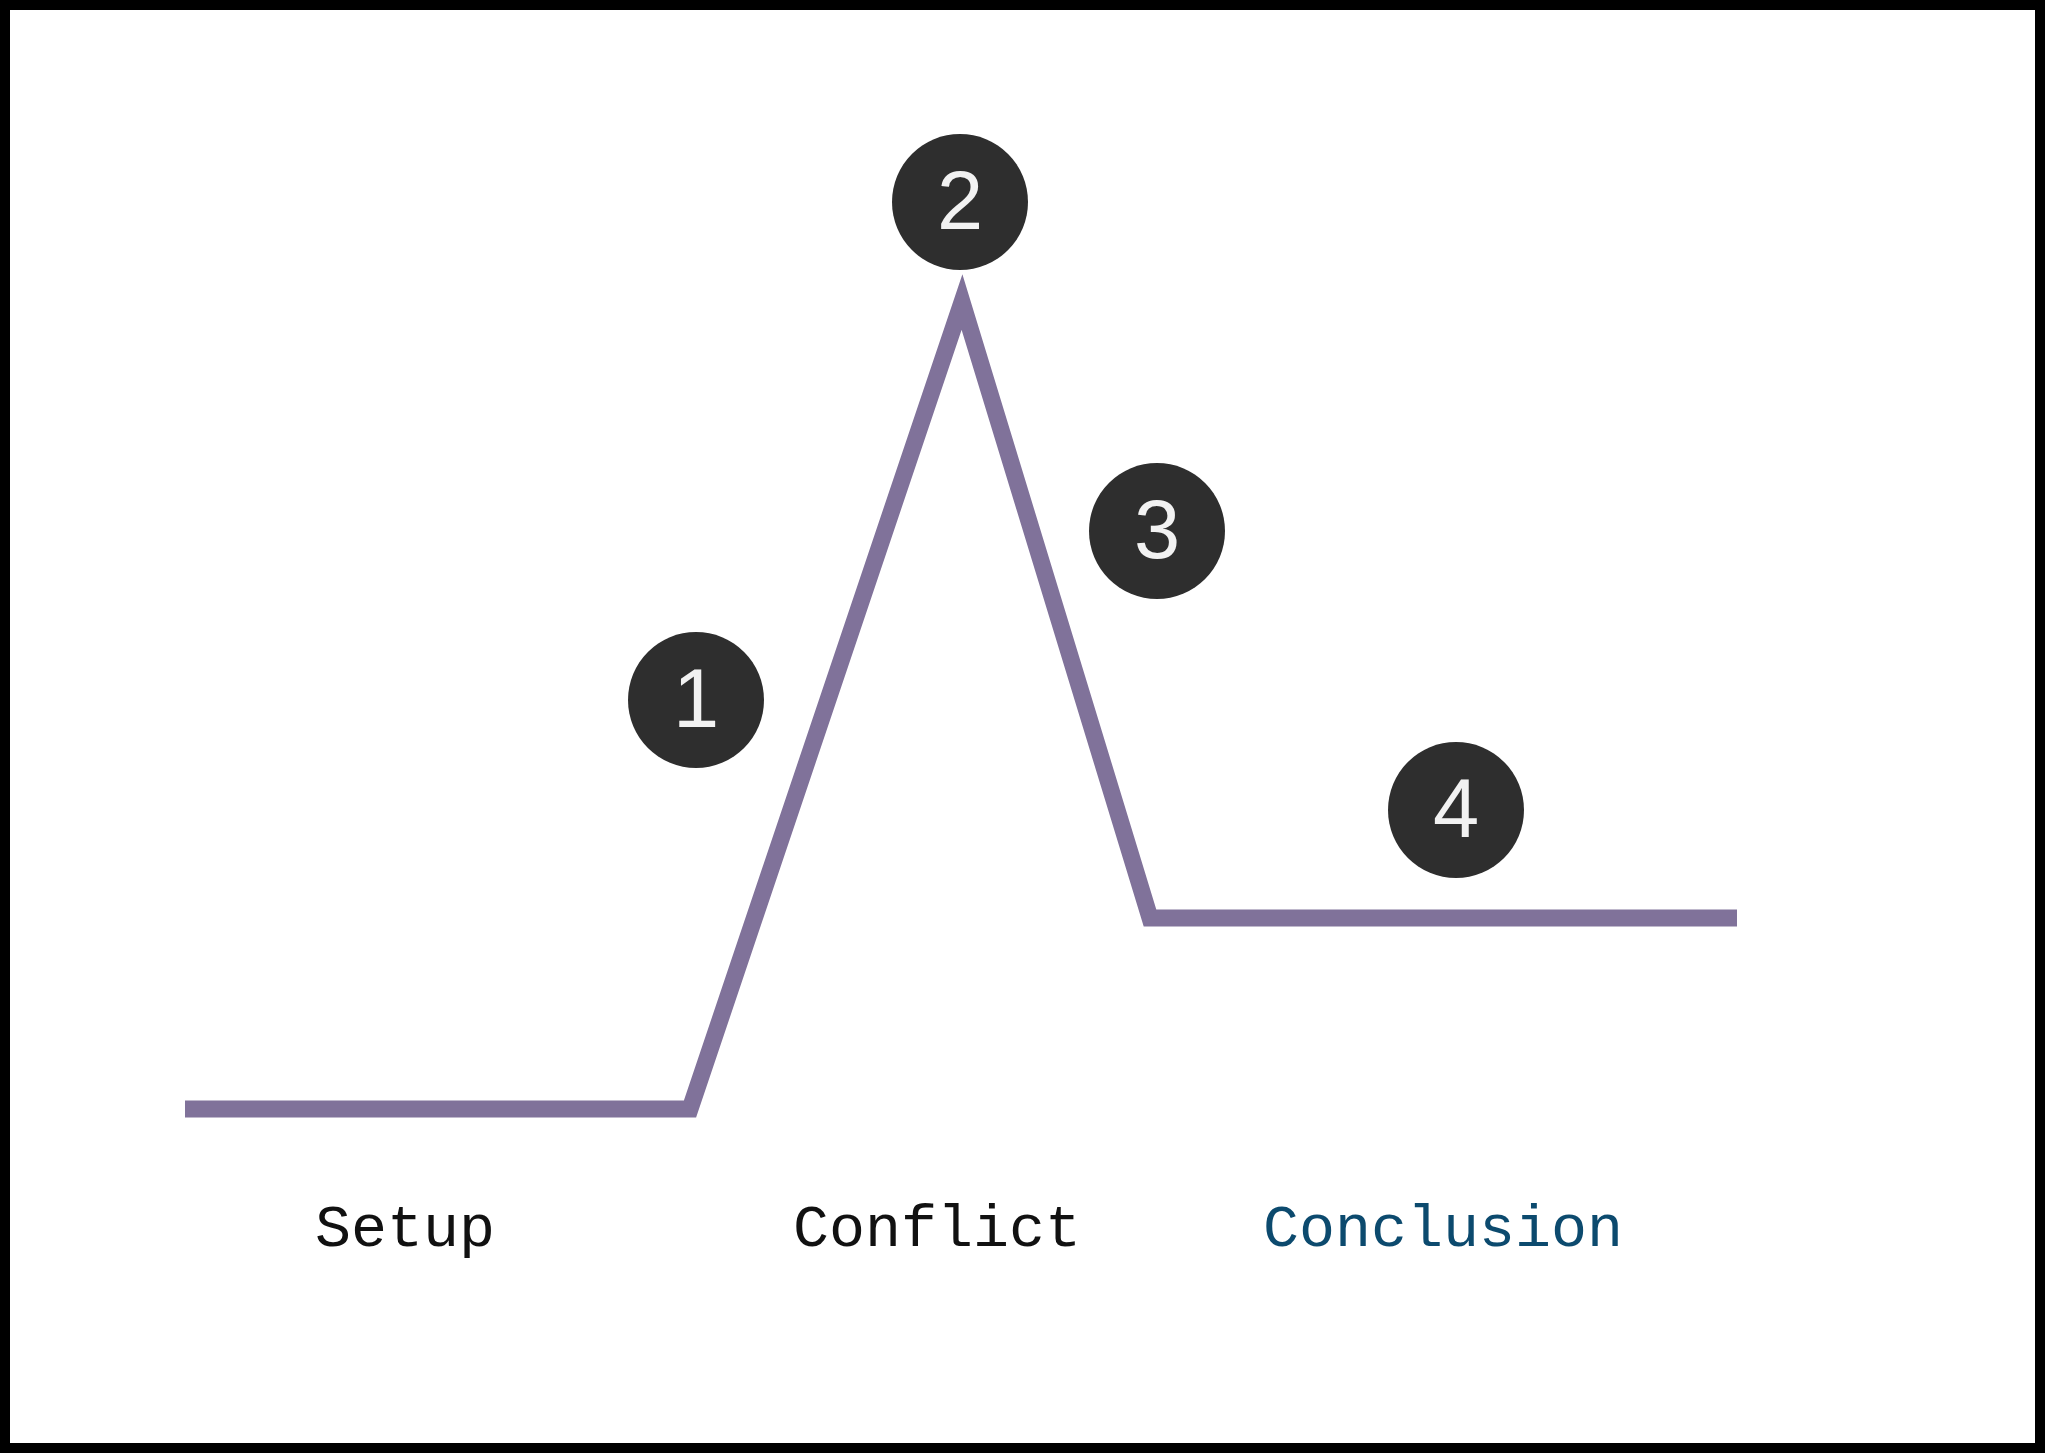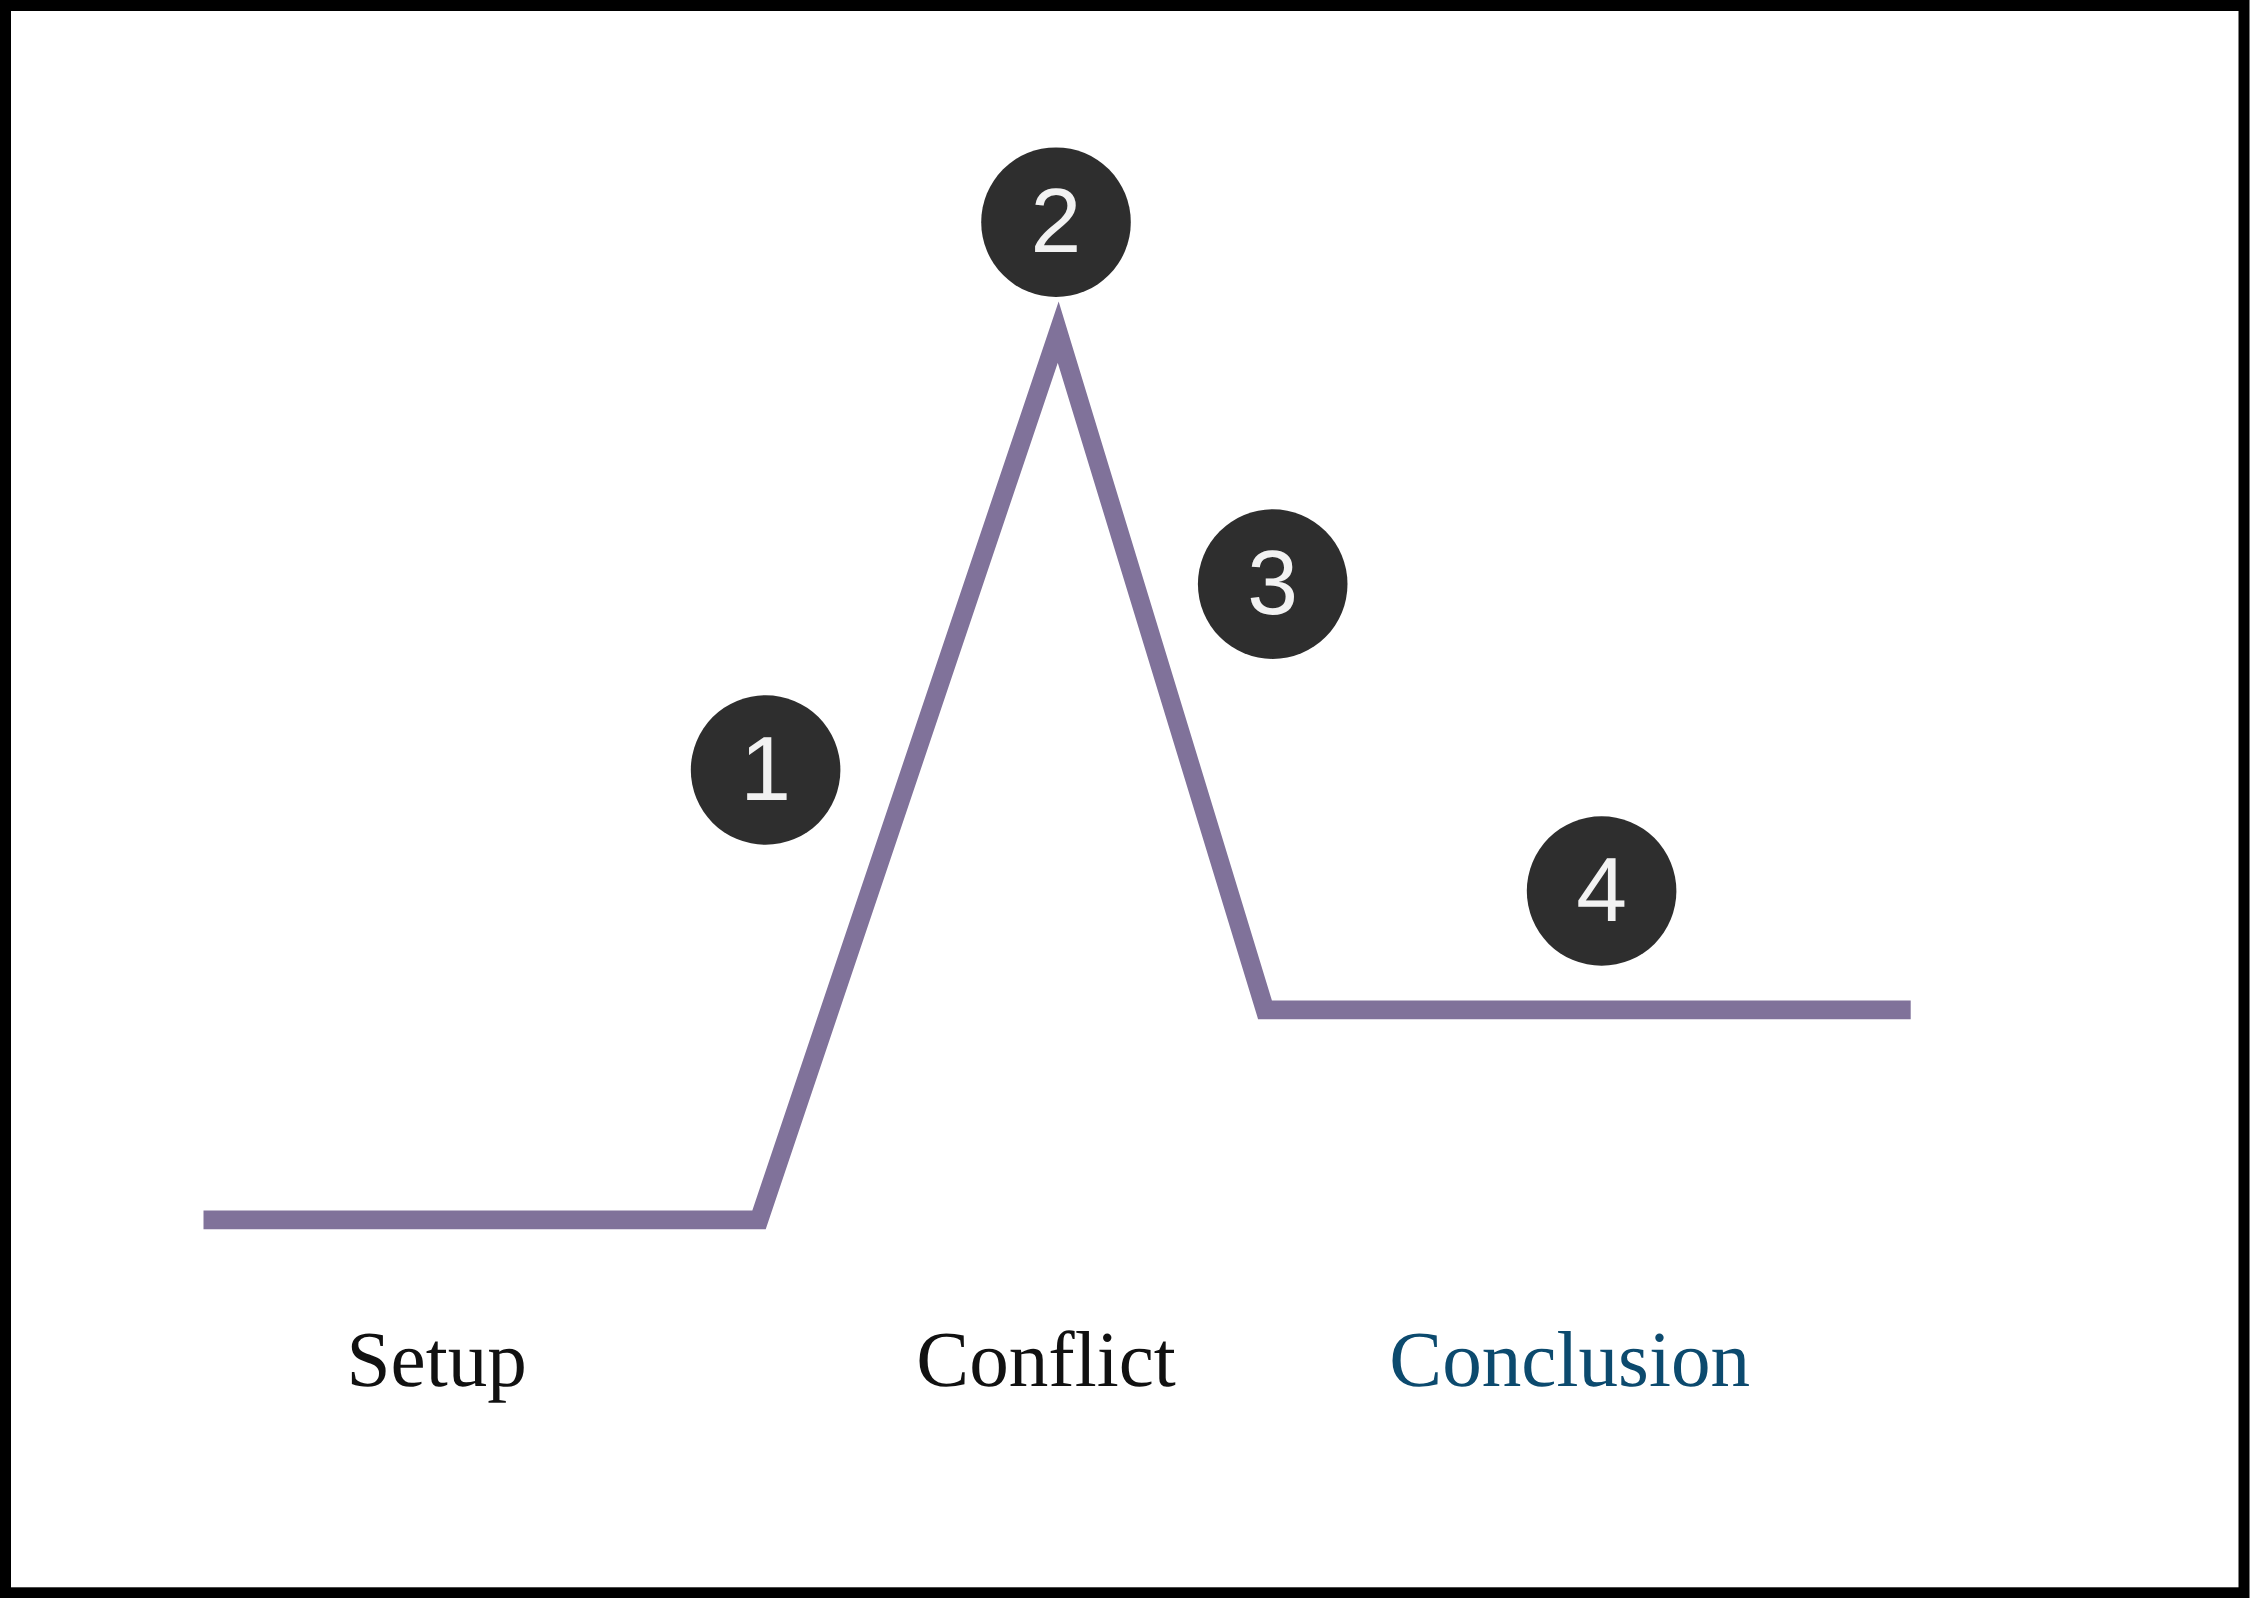--- a/index.html
+++ b/index.html
@@ -31,23 +31,23 @@
   svg.story-svg {
     position: absolute;
     left: 0;
     top: 0;
     width: 2025px;
     height: 1433px;
     display: block;
   }
   .stage-label {
     position: absolute;
-    font-family: Liberation Serif, serif;
+    font-family: Liberation Mono, monospace;
     font-weight: 300;
-    font-size: 72px;
+    font-size: 60px;
     color: #111111;
     white-space: nowrap;
     letter-spacing: 0px;
     line-height: 1;
   }
   .badge {
     position: absolute;
     border-radius: 50%;
     background: #2e2e2e;
     color: #f2f2f2;
@@ -69,21 +69,21 @@
 
 <div id="frame">
   <div id="plot-area">
 
     <svg class="story-svg" viewBox="0 0 2025 1433" preserveAspectRatio="none">
       <polyline id="arc-line" fill="none" stroke="#80729a" stroke-width="17" stroke-linecap="butt" stroke-linejoin="miter" points="175,1099 680,1099 952,292 1140,908 1727,908"></polyline>
     </svg>
 
     <div id="labels-layer">
         <div class="stage-label" style="left: 305px; top: 1190px; color: rgb(17, 17, 17);">Setup</div>
-        <div class="stage-label" style="left: 783px; top: 1190px; color: rgb(17, 17, 17); margin-left: 40px;">Conflict</div>
+        <div class="stage-label" style="left: 783px; top: 1190px; color: rgb(17, 17, 17);">Conflict</div>
         <div class="stage-label" style="left: 1253px; top: 1190px; color: #0c4a6e;">Conclusion</div>
       </div>
     <div id="badges-layer">
         <div class="badge" style="left: 618px; top: 622px; width: 136px; height: 136px; font-size: 83px; background: rgb(46, 46, 46); color: rgb(242, 242, 242);">
           <span class="badge-num">1</span>
         </div>
         <div class="badge" style="left: 882px; top: 124px; width: 136px; height: 136px; font-size: 83px; background: rgb(46, 46, 46); color: rgb(242, 242, 242);">
           <span class="badge-num">2</span>
         </div>
         <div class="badge" style="left: 1079px; top: 453px; width: 136px; height: 136px; font-size: 83px; background: rgb(46, 46, 46); color: rgb(242, 242, 242);">

